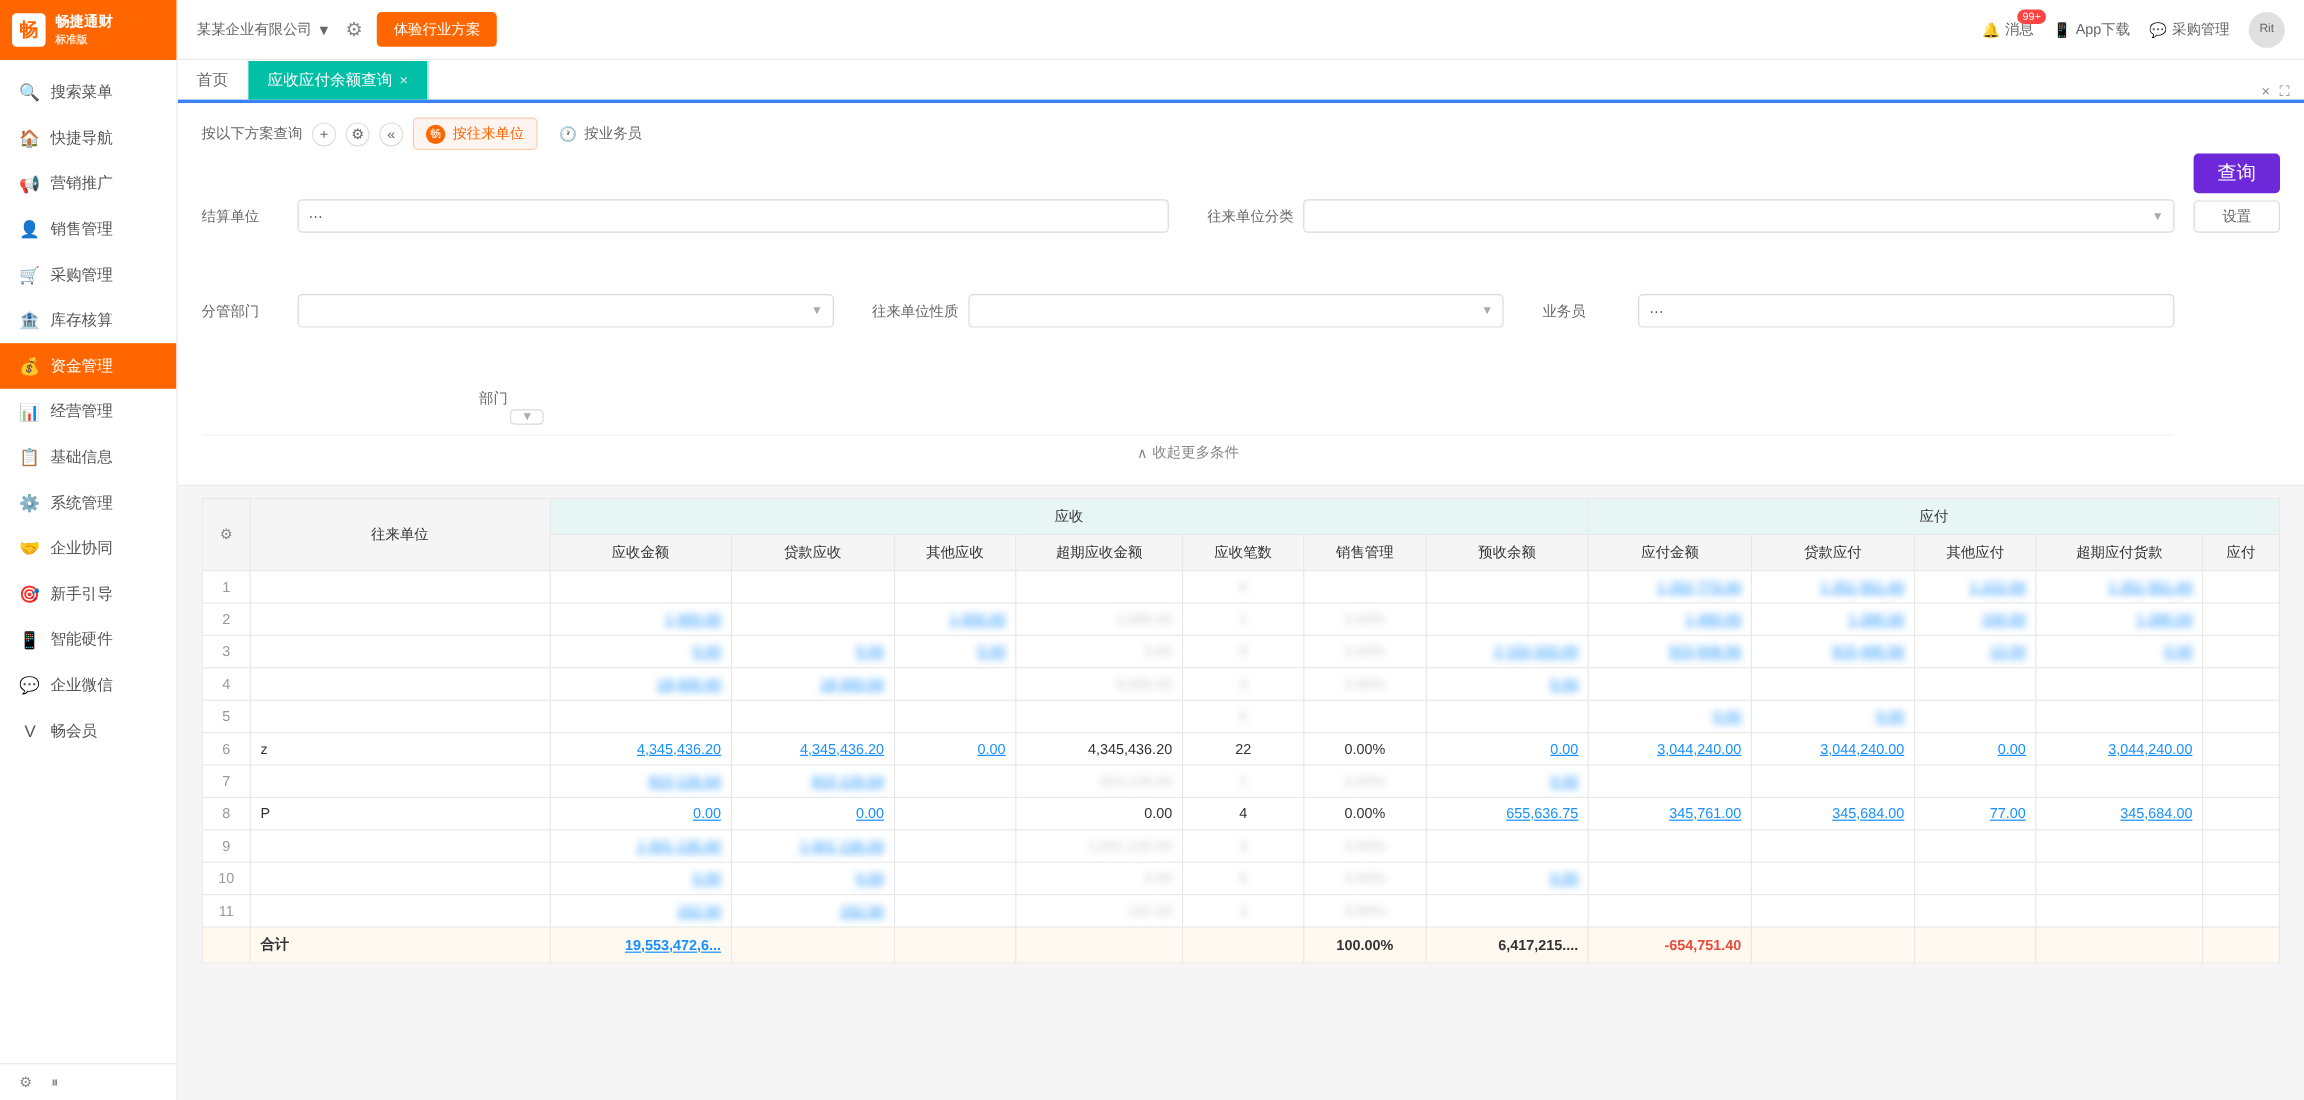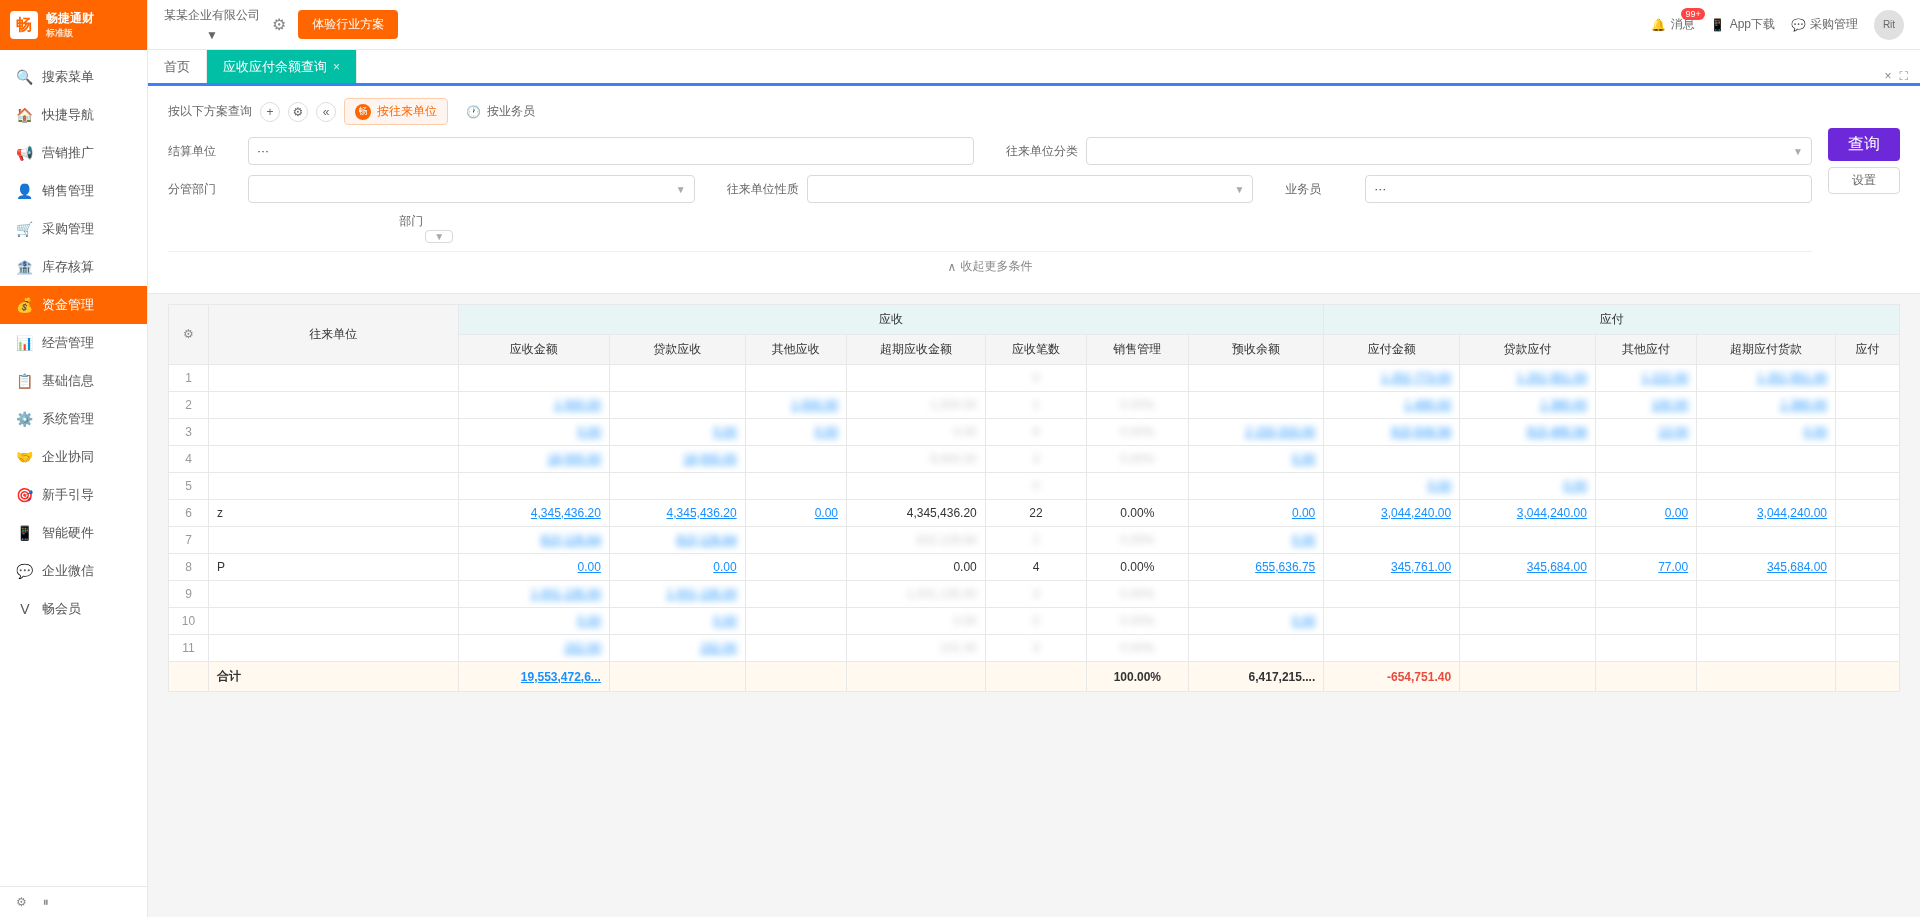--- a/index.html
+++ b/index.html
@@ -29,21 +29,21 @@
       border-top: 1px solid #e8e8e8; padding: 8px 16px; display: flex; gap: 16px;
       color: #888; cursor: pointer;
     }
 
     
     .topbar {
       position: fixed; left: 148px; top: 0; right: 0; height: 50px;
       background: #fff; border-bottom: 1px solid #e8e8e8;
       display: flex; align-items: center; padding: 0 16px; gap: 12px; z-index: 100;
     }
-    .topbar-breadcrumb { color: #999; font-size: 12px; display: flex; align-items: center; gap: 4px; flex-direction: column; }
+    .topbar-breadcrumb { color: #999; font-size: 12px; display: flex; align-items: center; gap: 4px; }
     .topbar-breadcrumb span { color: #666; }
     .topbar-arrow { color: #ccc; }
     .topbar-gear { color: #888; cursor: pointer; font-size: 16px; }
     .topbar-btn-orange {
       background: #ff6600; color: #fff; border: none; padding: 6px 14px;
       border-radius: 4px; cursor: pointer; font-size: 12px;
     }
     .topbar-spacer { flex: 1; }
     .topbar-actions { display: flex; align-items: center; gap: 16px; color: #666; font-size: 12px; }
     .topbar-notif { position: relative; cursor: pointer; }
@@ -88,36 +88,36 @@
     .page-title { font-size: 16px; font-weight: bold; color: #333; }
     .page-header-actions { display: flex; gap: 12px; align-items: center; }
     .btn-export { display: flex; align-items: center; gap: 4px; color: #ff6600; cursor: pointer; font-size: 12px; }
     .btn-refresh { display: flex; align-items: center; gap: 4px; color: #00bfa5; cursor: pointer; font-size: 12px; }
 
     
     .filter-area {
       background: #fff; padding: 12px 20px;
       border-bottom: 1px solid #e8e8e8;
     }
-    .filter-top { display: flex; align-items: center; gap: 8px; margin-bottom: 12px; }
+    .filter-top { display: flex; align-items: center; gap: 8px; }
     .filter-label { color: #666; font-size: 12px; }
     .filter-add-btn { width: 20px; height: 20px; border: 1px solid #ddd; border-radius: 50%; display: flex; align-items: center; justify-content: center; cursor: pointer; color: #666; font-size: 12px; }
     .filter-scheme-item {
       display: flex; align-items: center; gap: 6px; padding: 4px 10px;
       background: #fff5f0; border: 1px solid #ffccaa; border-radius: 4px;
       color: #ff6600; cursor: pointer; font-size: 12px;
     }
     .filter-scheme-icon { width: 16px; height: 16px; background: #ff6600; border-radius: 50%; display: flex; align-items: center; justify-content: center; color: #fff; font-size: 9px; }
     .filter-scheme-item2 {
       display: flex; align-items: center; gap: 6px; padding: 4px 10px;
       color: #666; cursor: pointer; font-size: 12px;
     }
 
     .filter-rows { display: flex; flex-direction: column; gap: 10px; }
-    .filter-row { display: flex; align-items: flex-end; gap: 32px; }
+    .filter-row { display: flex; align-items: flex-end; gap: 32px; margin-top: 41px; }
     .filter-field { display: flex; align-items: center; flex: 1; min-width: 0; }
     .filter-field-label { color: #666; font-size: 12px; white-space: nowrap; width: 80px; }
     .filter-input {
       flex: 1; height: 28px; border: 1px solid #d9d9d9; border-radius: 4px;
       padding: 0 8px; font-size: 12px; color: #333; background: #fff; cursor: pointer;
       display: flex; align-items: center; justify-content: space-between;
     }
     .filter-select {
       flex: 1; height: 28px; border: 1px solid #d9d9d9; border-radius: 4px;
       padding: 0 8px; font-size: 12px; color: #333; background: #fff;

